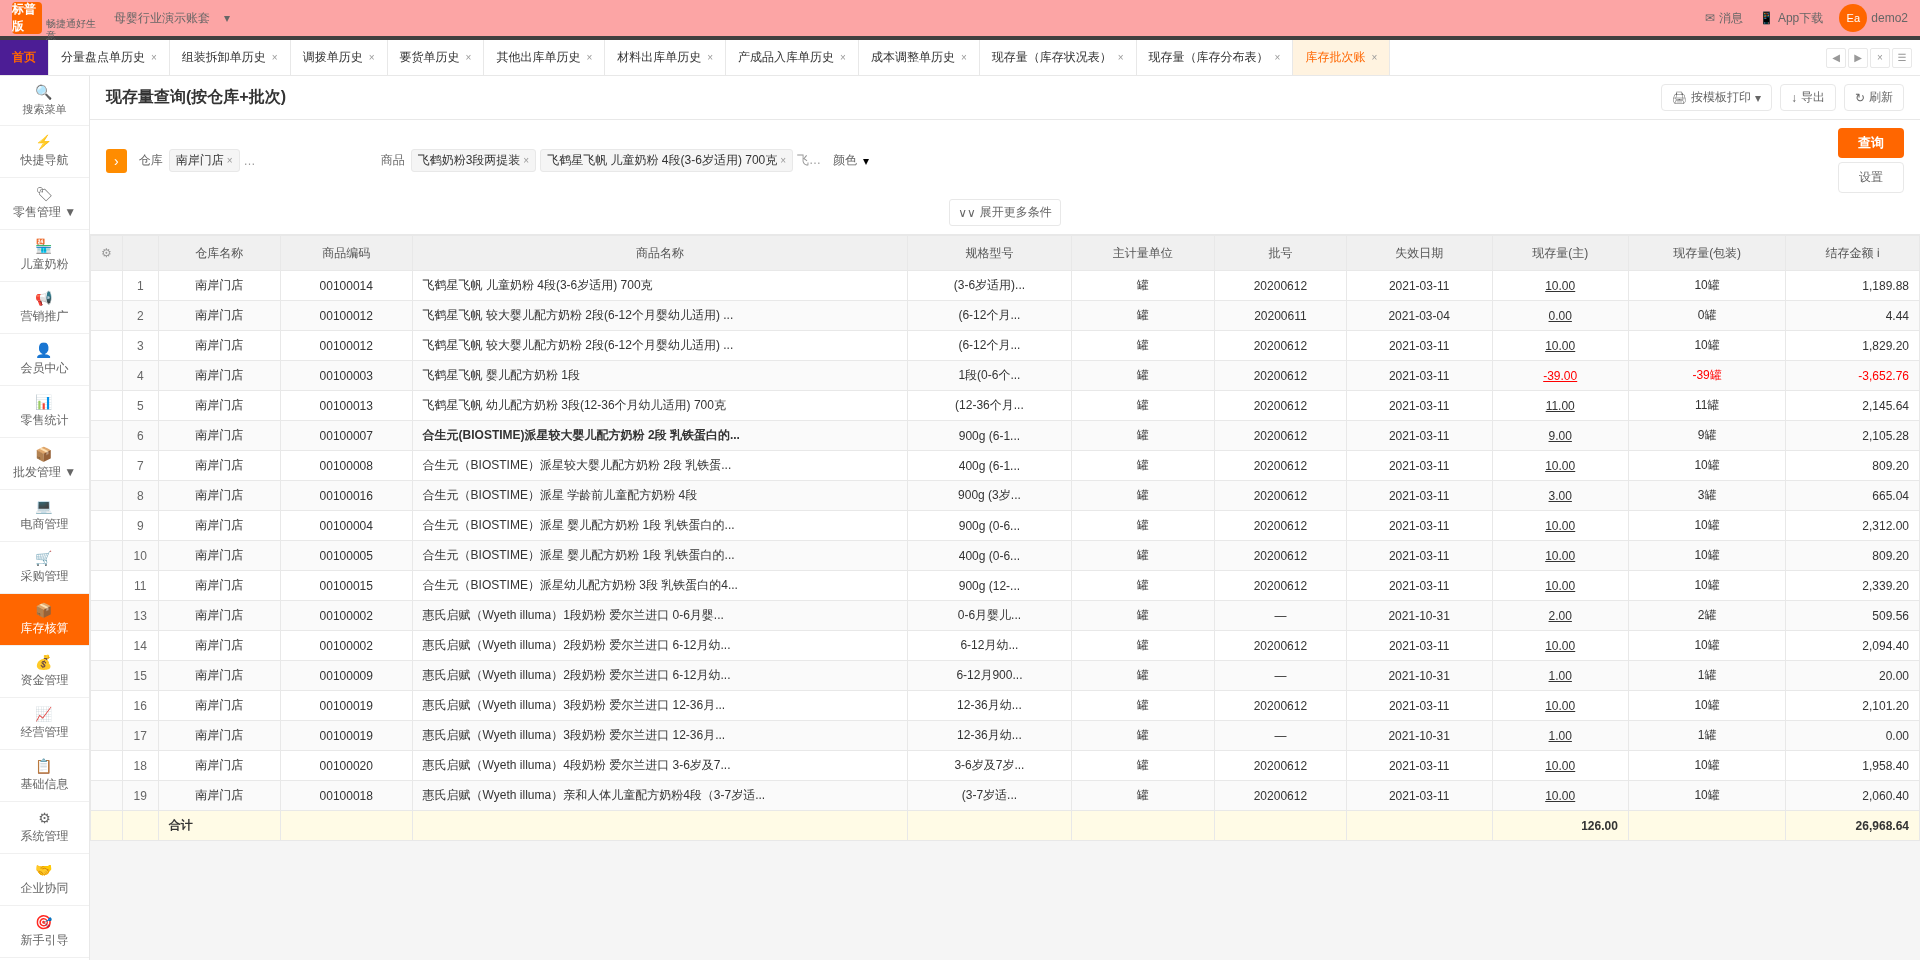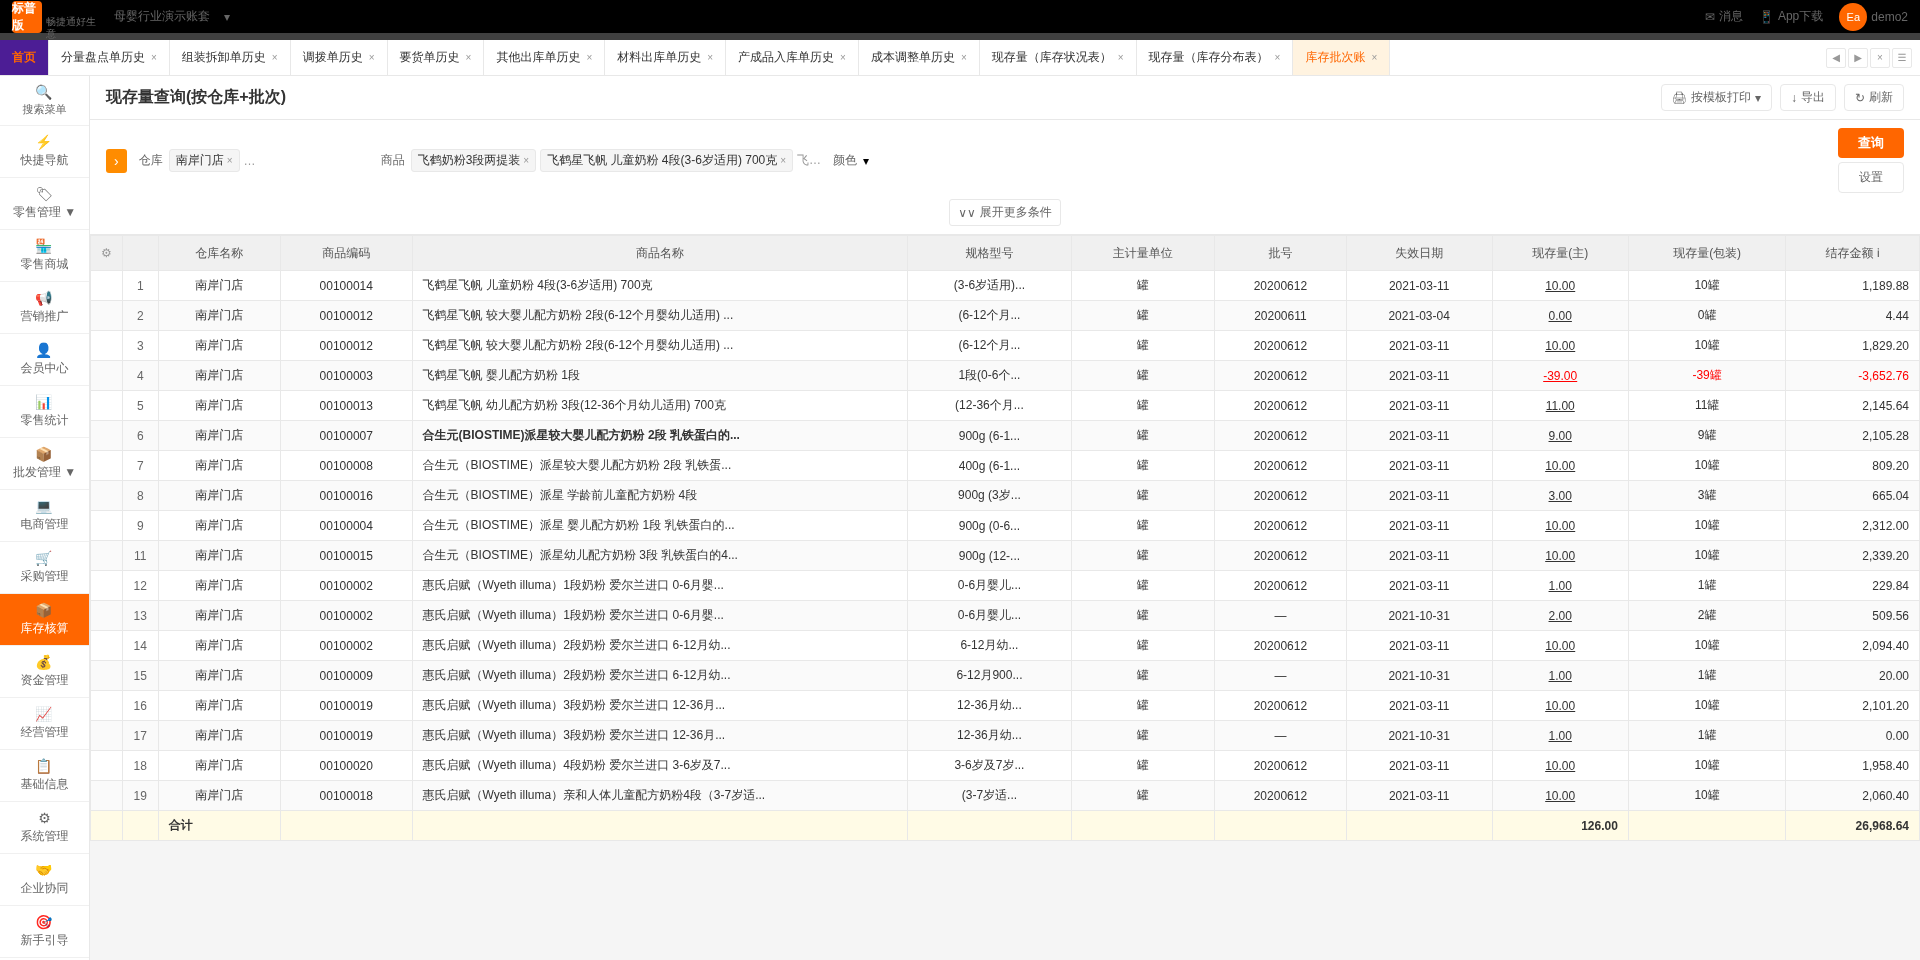--- a/index.html
+++ b/index.html
@@ -1,19 +1,19 @@
 <!DOCTYPE html>
 <html><head>
   <meta charset="utf-8">
   <style>
     * { box-sizing: border-box; margin: 0; padding: 0; font-family: 'Microsoft YaHei', Arial, sans-serif; font-size: 12px; }
     body { background: #f5f5f5; width: 1920px; height: 960px; overflow: hidden; display: flex; flex-direction: column; }
 
     
-    .top-bar { height: 40px; background: #000000; display: flex; align-items: center; padding: 0 12px; border-bottom: 7px solid #404040; gap: 12px; }
+    .top-bar { height: 40px; background: #fca5a5; display: flex; align-items: center; padding: 0 12px; border-bottom: 4px solid #404040; gap: 12px; }
     .logo-area { display: flex; align-items: center; gap: 4px; width: 90px; }
     .logo-icon { width: 32px; height: 32px; background: #ff6600; border-radius: 4px; display: flex; align-items: center; justify-content: center; color: white; font-size: 10px; font-weight: bold; }
     .logo-text { font-size: 10px; color: #666; line-height: 1.2; margin-top: 23px; }
     .breadcrumb-area { display: flex; align-items: center; gap: 14px; color: #666; font-size: 12px; }
     .top-right { margin-left: auto; display: flex; align-items: center; gap: 16px; }
     .top-btn { display: flex; align-items: center; gap: 4px; color: #666; cursor: pointer; font-size: 12px; }
     .avatar { width: 28px; height: 28px; border-radius: 50%; background: #ff6600; display: flex; align-items: center; justify-content: center; color: white; font-size: 11px; }
 
     
     .nav-tabs { height: 36px; background: #fff; display: flex; align-items: center; border-bottom: 1px solid #e8e8e8; overflow: hidden; }
@@ -175,21 +175,21 @@
     <div class="sidebar-nav-item">
       <span class="sidebar-icon">⚡</span>
       <span>快捷导航</span>
     </div>
     <div class="sidebar-nav-item">
       <span class="sidebar-icon">🏷</span>
       <span>零售管理 ▼</span>
     </div>
     <div class="sidebar-nav-item">
       <span class="sidebar-icon">🏪</span>
-      <span>零售商城</span>
+      <span>儿童奶粉</span>
     </div>
     <div class="sidebar-nav-item">
       <span class="sidebar-icon">📢</span>
       <span>营销推广</span>
     </div>
     <div class="sidebar-nav-item">
       <span class="sidebar-icon">👤</span>
       <span>会员中心</span>
     </div>
     <div class="sidebar-nav-item">
@@ -456,45 +456,45 @@
     <td>900g (0-6...</td>
     <td>罐</td>
     <td>20200612</td>
     <td>2021-03-11</td>
     <td class="" style="text-decoration:underline;cursor:pointer;">10.00</td>
     <td class="">10罐</td>
     <td class="td-right">2,312.00</td>
   </tr>
             <tr>
     <td></td>
+    <td class="col-num">10</td>
+    <td>南岸门店</td>
+    <td>00100005</td>
+    <td class="td-left" style="max-width:280px;overflow:hidden;text-overflow:ellipsis;">合生元（BIOSTIME）派星 婴儿配方奶粉 1段 乳铁蛋白的...</td>
+    <td>400g (0-6...</td>
+    <td>罐</td>
+    <td>20200612</td>
+    <td>2021-03-11</td>
+    <td class="" style="text-decoration:underline;cursor:pointer;">10.00</td>
+    <td class="">10罐</td>
+    <td class="td-right">809.20</td>
+  </tr>
+            <tr>
+    <td></td>
     <td class="col-num">11</td>
     <td>南岸门店</td>
     <td>00100015</td>
     <td class="td-left" style="max-width:280px;overflow:hidden;text-overflow:ellipsis;">合生元（BIOSTIME）派星幼儿配方奶粉 3段 乳铁蛋白的4...</td>
     <td>900g (12-...</td>
     <td>罐</td>
     <td>20200612</td>
     <td>2021-03-11</td>
     <td class="" style="text-decoration:underline;cursor:pointer;">10.00</td>
     <td class="">10罐</td>
     <td class="td-right">2,339.20</td>
-  </tr>
-            <tr>
-    <td></td>
-    <td class="col-num">12</td>
-    <td>南岸门店</td>
-    <td>00100002</td>
-    <td class="td-left" style="max-width:280px;overflow:hidden;text-overflow:ellipsis;">惠氏启赋（Wyeth illuma）1段奶粉 爱尔兰进口 0-6月婴...</td>
-    <td>0-6月婴儿...</td>
-    <td>罐</td>
-    <td>20200612</td>
-    <td>2021-03-11</td>
-    <td class="" style="text-decoration:underline;cursor:pointer;">1.00</td>
-    <td class="">1罐</td>
-    <td class="td-right">229.84</td>
   </tr>
             <tr>
     <td></td>
     <td class="col-num">13</td>
     <td>南岸门店</td>
     <td>00100002</td>
     <td class="td-left" style="max-width:280px;overflow:hidden;text-overflow:ellipsis;">惠氏启赋（Wyeth illuma）1段奶粉 爱尔兰进口 0-6月婴...</td>
     <td>0-6月婴儿...</td>
     <td>罐</td>
     <td>—</td>

